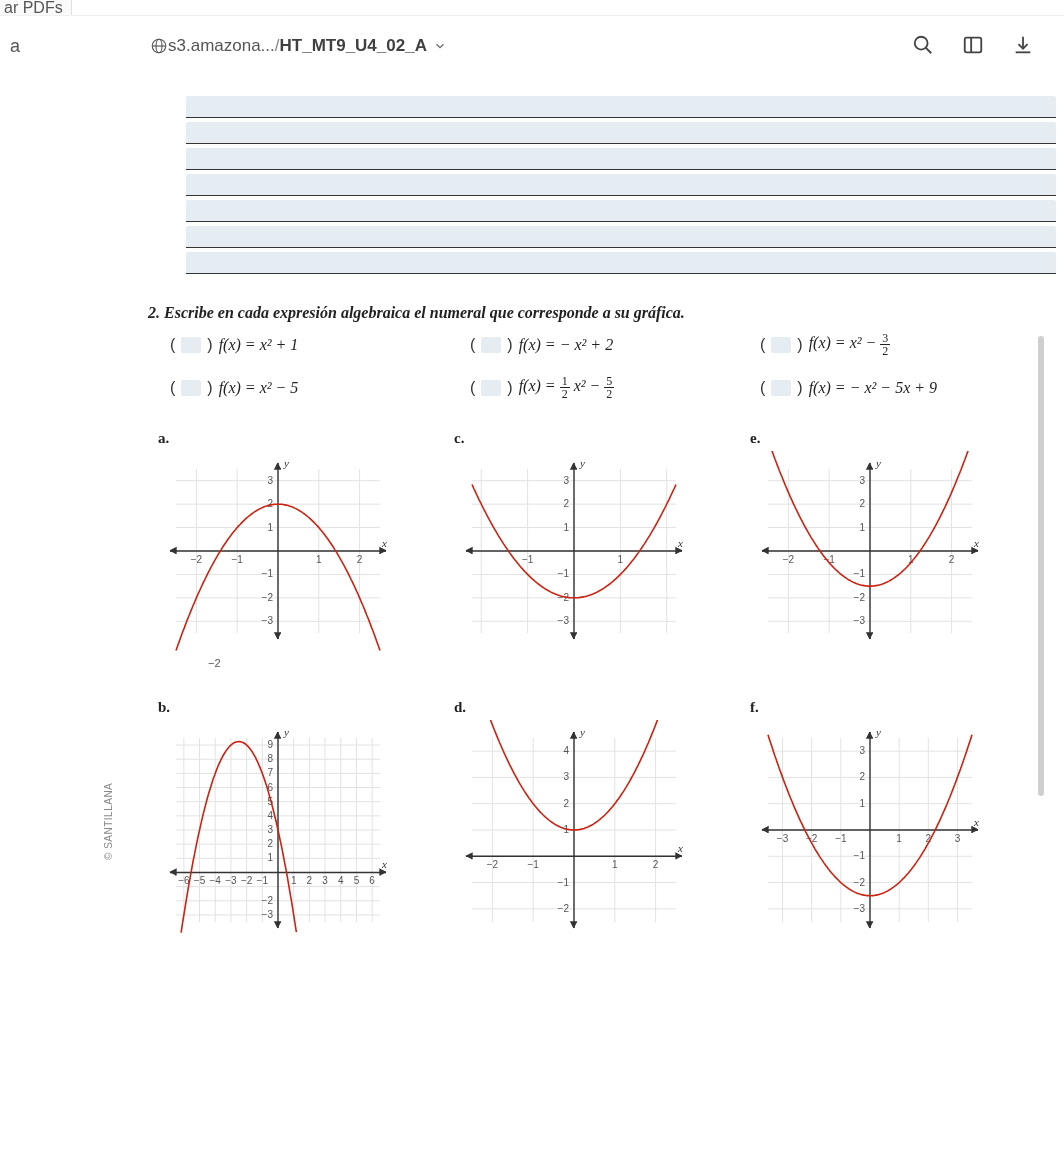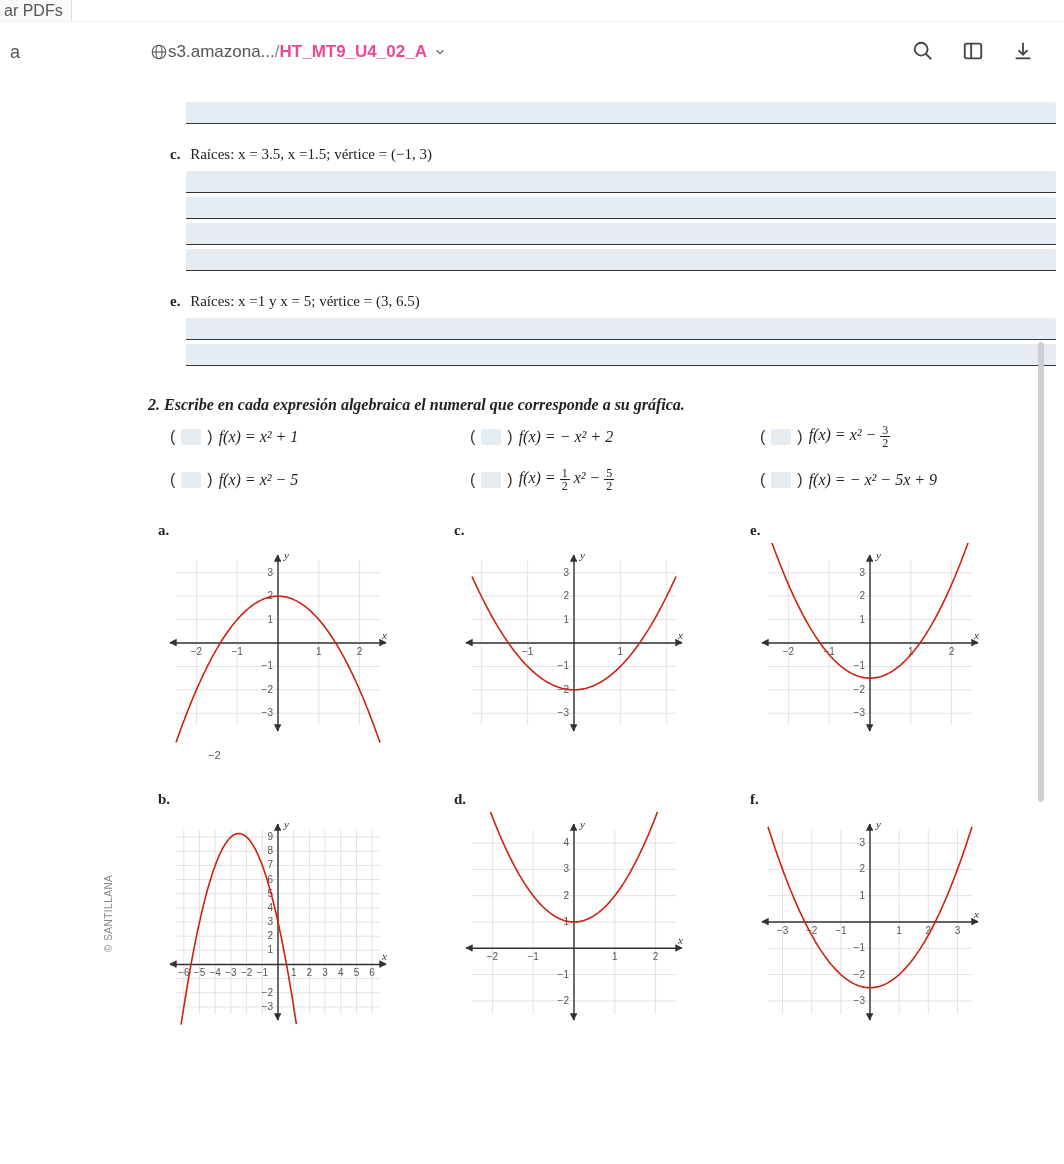--- a/index.html
+++ b/index.html
@@ -8,21 +8,21 @@
     font-family: -apple-system, BlinkMacSystemFont, "Segoe UI", Arial, sans-serif;
     font-size: 14px;
     color: #333;
     background: #fff;
     width: 1064px;
     overflow: hidden;
   }
 
   
   #chrome-strip {
-    height: 22px;
+    height: 16px;
     background: #fff;
     border-bottom: 1px solid #f0f0f0;
     display: flex;
     align-items: center;
     font-size: 16px;
     color: #6d6d6d;
   }
   #chrome-strip .tab-frag {
     padding: 0 8px 0 4px;
     border-right: 1px solid #e0e0e0;
@@ -57,21 +57,21 @@
     display: flex;
     align-items: center;
     margin-left: 120px;
     font-size: 17px;
     color: #555;
   }
   #pdf-toolbar .breadcrumb .globe {
     width: 18px; height: 18px; stroke:#555; fill:none; stroke-width:1.5;
   }
   #pdf-toolbar .breadcrumb .sep { color:#888; }
-  #pdf-toolbar .breadcrumb .title { font-weight:700; color:#ec4899;}
+  #pdf-toolbar .breadcrumb .title { font-weight:700; color:#404040;}
   #pdf-toolbar .breadcrumb .chev { margin-left:6px;}
 
   #pdf-toolbar .right-icons {
     margin-left: auto;
     display: flex;
     gap: 28px;
     padding-right: 30px;
   }
   #pdf-toolbar .right-icons svg { width:22px; height:22px; stroke:#444; fill:none; stroke-width:2;}
 
@@ -199,34 +199,26 @@
     </span>
   </div>
 </div>
 
 <div id="page-wrap">
   <div id="scrollbar"></div>
 
   <div class="answer-group">
     <div class="blank-line" style="margin-top:0;"></div>
 
-    <div class="answer-item">
-      <b>c.</b>
-      <span>Raíces: x = 3.5, x =1.5; vértice = (−1, 3)</span>
-    </div>
     <div class="blank-line"></div>
     <div class="blank-line"></div>
 
     <div class="blank-line"></div>
     <div class="blank-line"></div>
 
-    <div class="answer-item">
-      <b>e.</b>
-      <span>Raíces: x =1 y x = 5; vértice = (3, 6.5)</span>
-    </div>
     <div class="blank-line"></div>
     <div class="blank-line"></div>
   </div>
 
   <div class="q2-head">
     <b>2.</b>
     <b>Escribe en cada expresión algebraica el numeral que corresponde a su gráfica.</b>
   </div>
 
   <div class="expr-grid">

